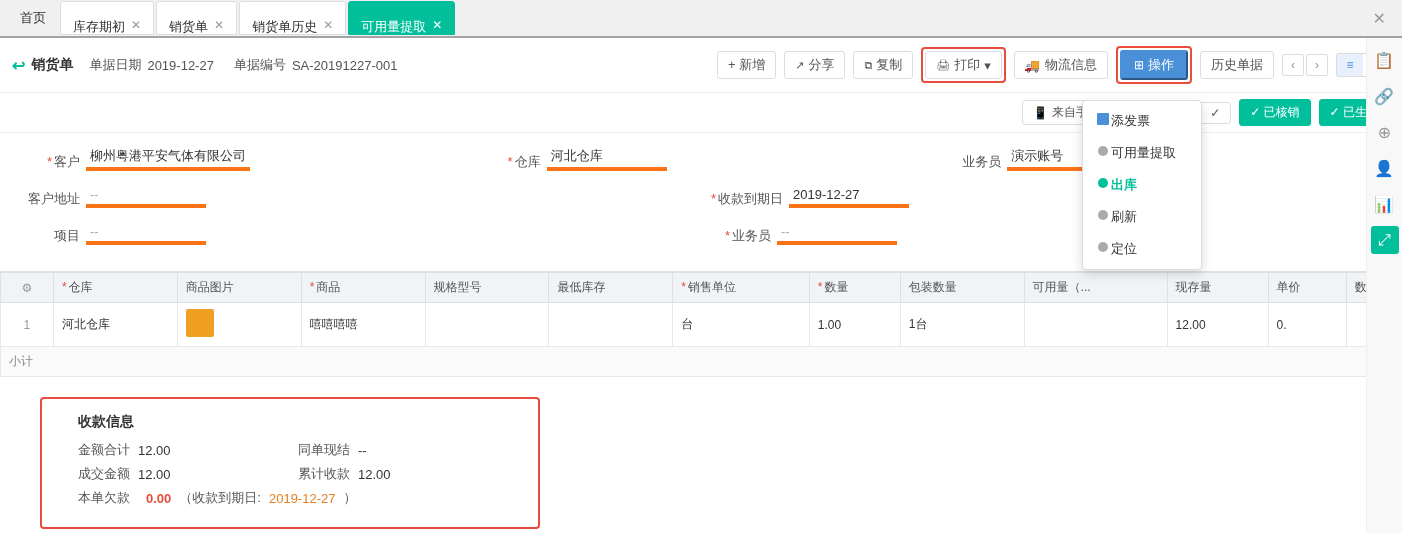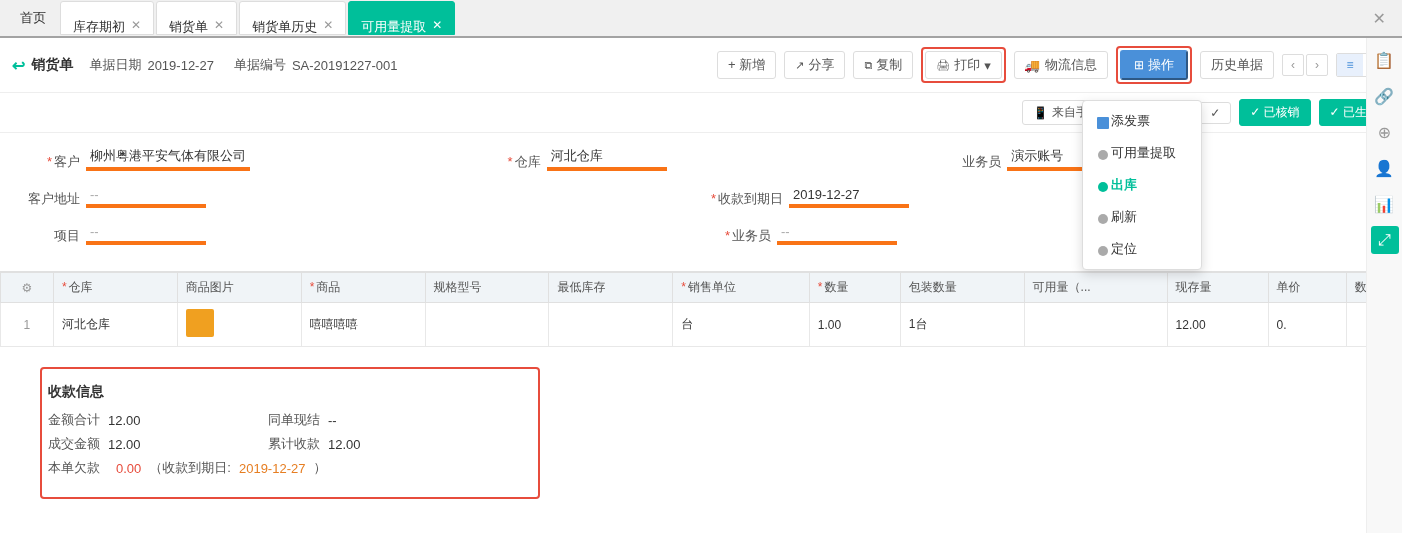--- a/index.html
+++ b/index.html
@@ -72,39 +72,39 @@
     }
     th.required::before { content: '*'; color: #e74c3c; margin-right: 2px; }
     td { border: 1px solid #e8e8e8; padding: 6px 8px; color: #333; white-space: nowrap; }
     tr:nth-child(even) td { background: #fafafa; }
     .gear-cell { text-align: center; color: #999; }
     .product-img { width: 28px; height: 28px; background: #f0a020; display: inline-block; border-radius: 2px; }
     .subtotal-row td { background: #f9f9f9; color: #888; font-size: 12px; }
 
     
     .info-box {
-      border: 2px solid #e74c3c; border-radius: 4px; padding: 14px 6px;
+      border: 2px solid #e74c3c; border-radius: 4px; padding: 14px 36px;
       margin: 10px 20px; background: #fff; display: inline-block; min-width: 500px;
     }
     .info-box-title { font-weight: bold; font-size: 14px; margin-bottom: 10px; }
     .info-row { display: flex; gap: 40px; margin-bottom: 6px; }
     .info-item { display: flex; align-items: center; gap: 8px; min-width: 180px; }
     .info-label { color: #555; }
     .info-value { color: #333; }
-    .info-value.red { color: #e74c3c; }
+    .info-value.red { color: #e74c3c; font-weight: bold; }
     .info-value.orange { color: #e67e22; }
 
     
     .dropdown-menu {
       position: absolute; top: 62px; right: 200px; background: #fff; border: 1px solid #ddd;
       border-radius: 4px; box-shadow: 0 4px 12px rgba(0,0,0,0.15); z-index: 100; min-width: 120px;
       padding: 4px 0;
     }
     .dropdown-item {
-      display: flex; align-items: flex-end; gap: 1px; padding: 7px 13px; cursor: pointer;
+      display: flex; align-items: flex-start; gap: 1px; padding: 7px 13px; cursor: pointer;
       font-size: 13px; color: #333;
     }
     .dropdown-icon { width: 14px; height: 14px; display: inline-flex; align-items: center; justify-content: center; }
     .icon-square { width: 12px; height: 12px; background: #4a90d9; border-radius: 1px; }
     .icon-circle { width: 10px; height: 10px; border-radius: 50%; background: #00bf9a; }
     .icon-circle-gray { width: 10px; height: 10px; border-radius: 50%; background: #aaa; }
 
     
     .operate-highlight {
       border: 2px solid #e74c3c; border-radius: 4px; padding: 2px;
@@ -315,20 +315,23 @@
             <td></td>
             <td></td>
             <td>台</td>
             <td>1.00</td>
             <td>1台</td>
             <td></td>
             <td>12.00</td>
             <td>0.</td>
             <td></td>
           </tr>
+          <tr class="subtotal-row">
+            <td colspan="13">小计</td>
+          </tr>
         </tbody>
       </table>
     </div>
 
     <div style="padding: 10px 20px;">
       <div class="info-box">
         <div class="info-box-title">收款信息</div>
         <div class="info-row">
           <div class="info-item">
             <span class="info-label">金额合计</span>

